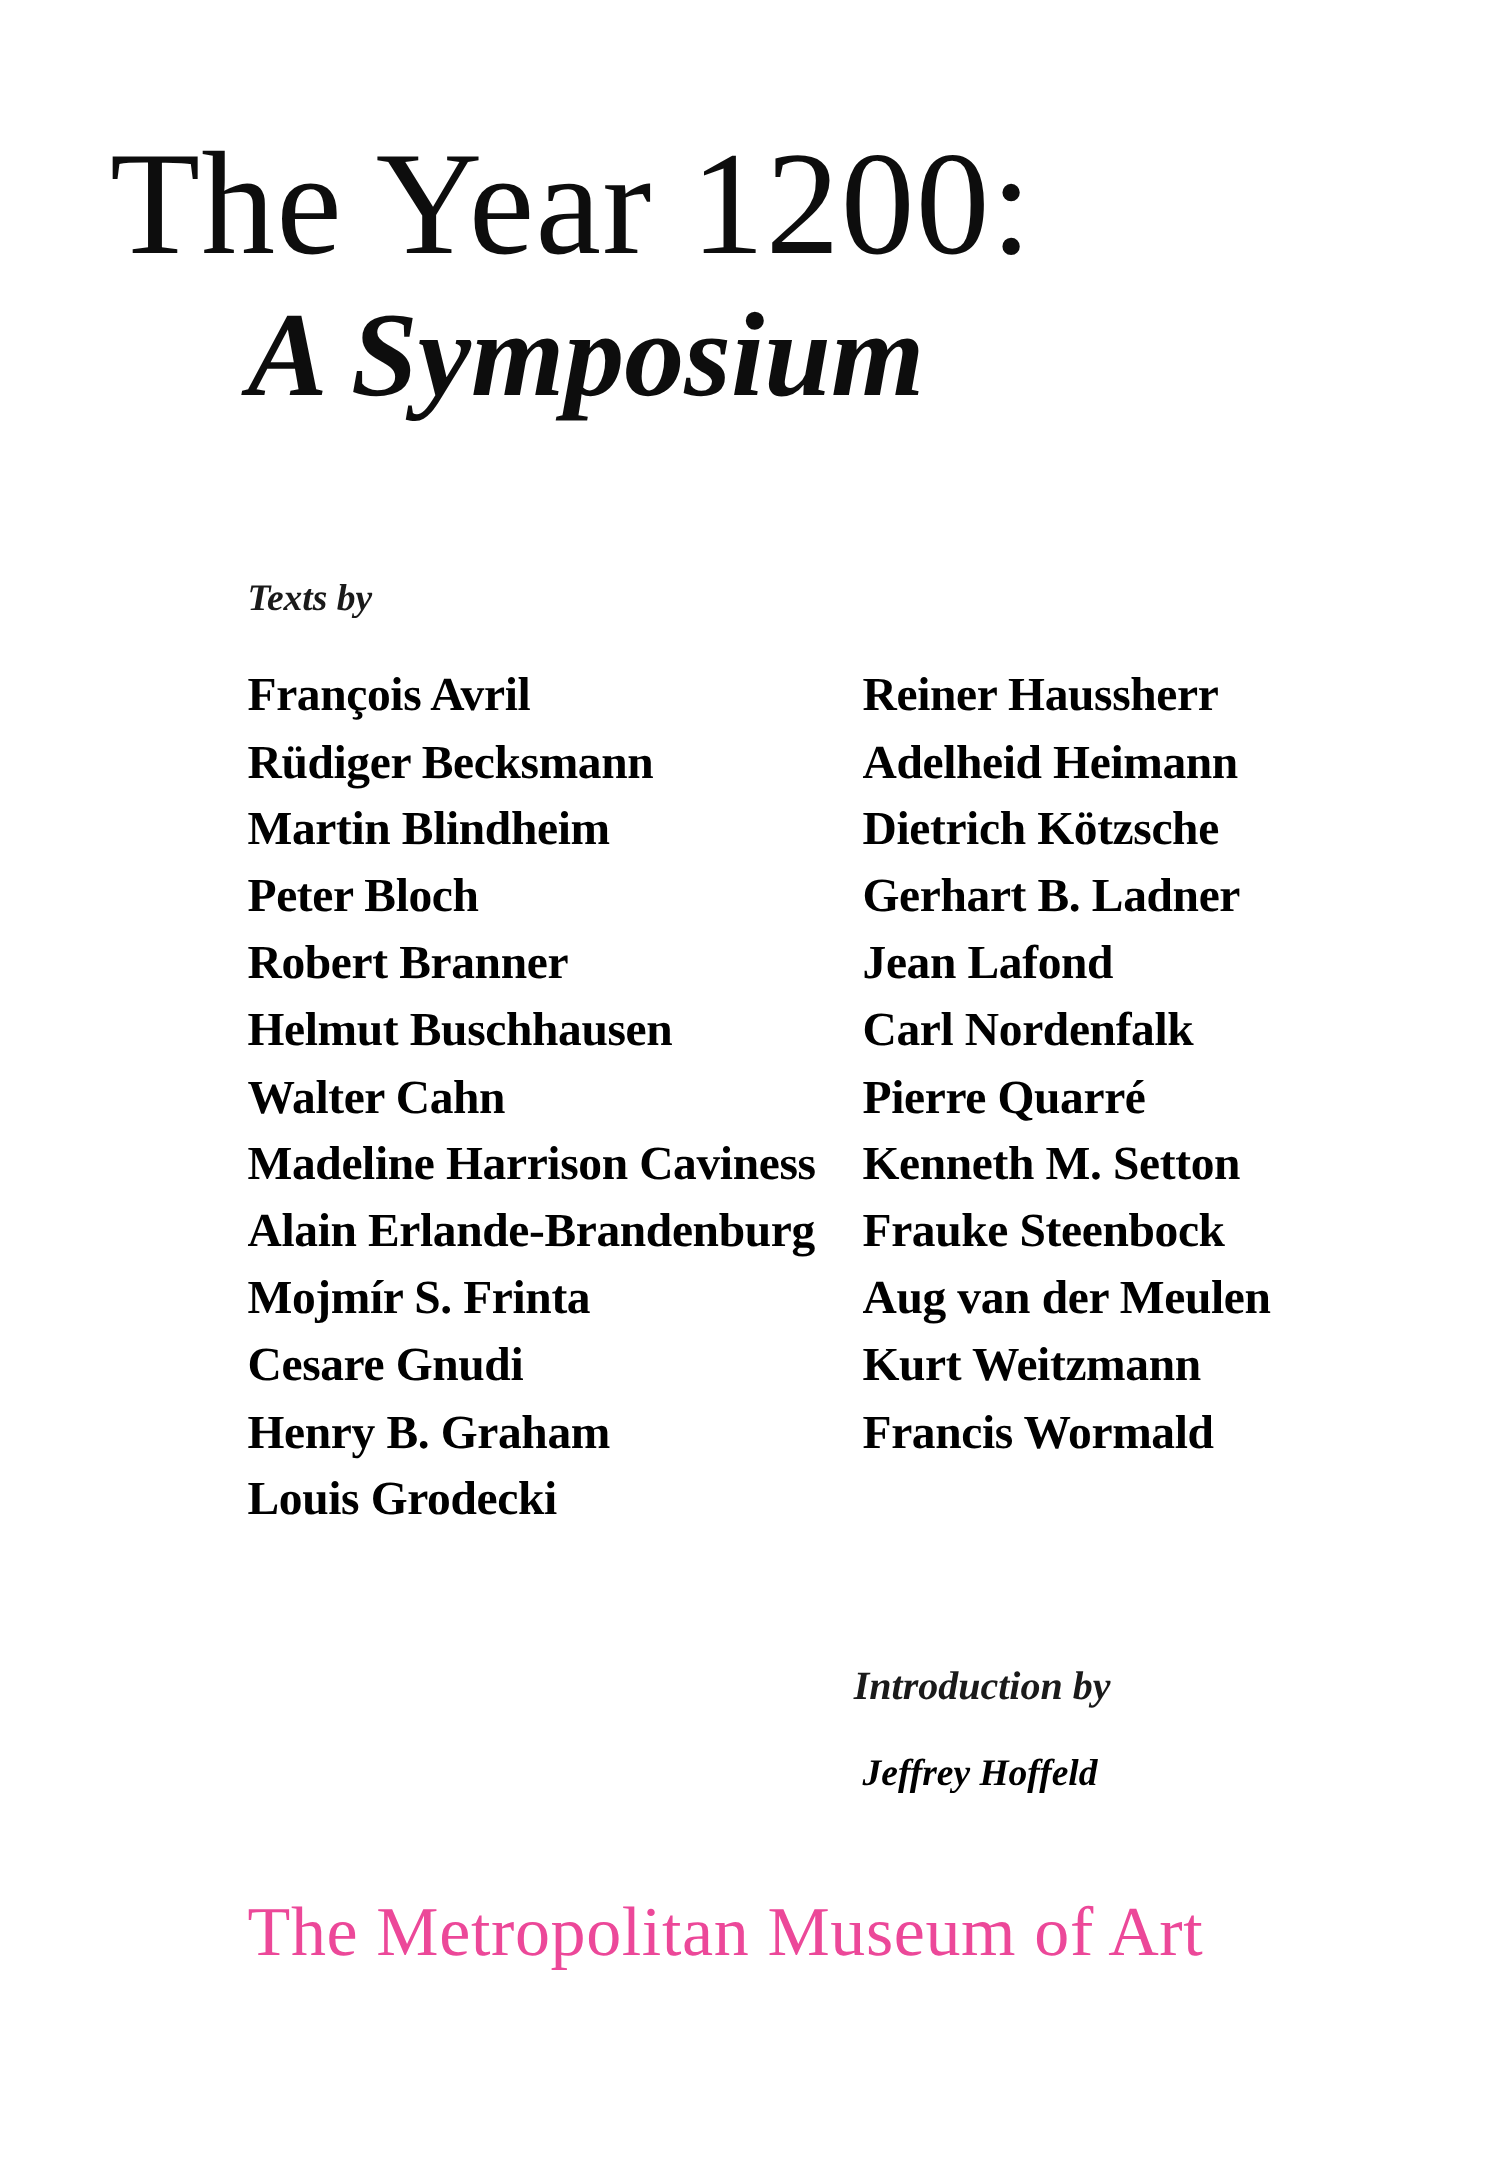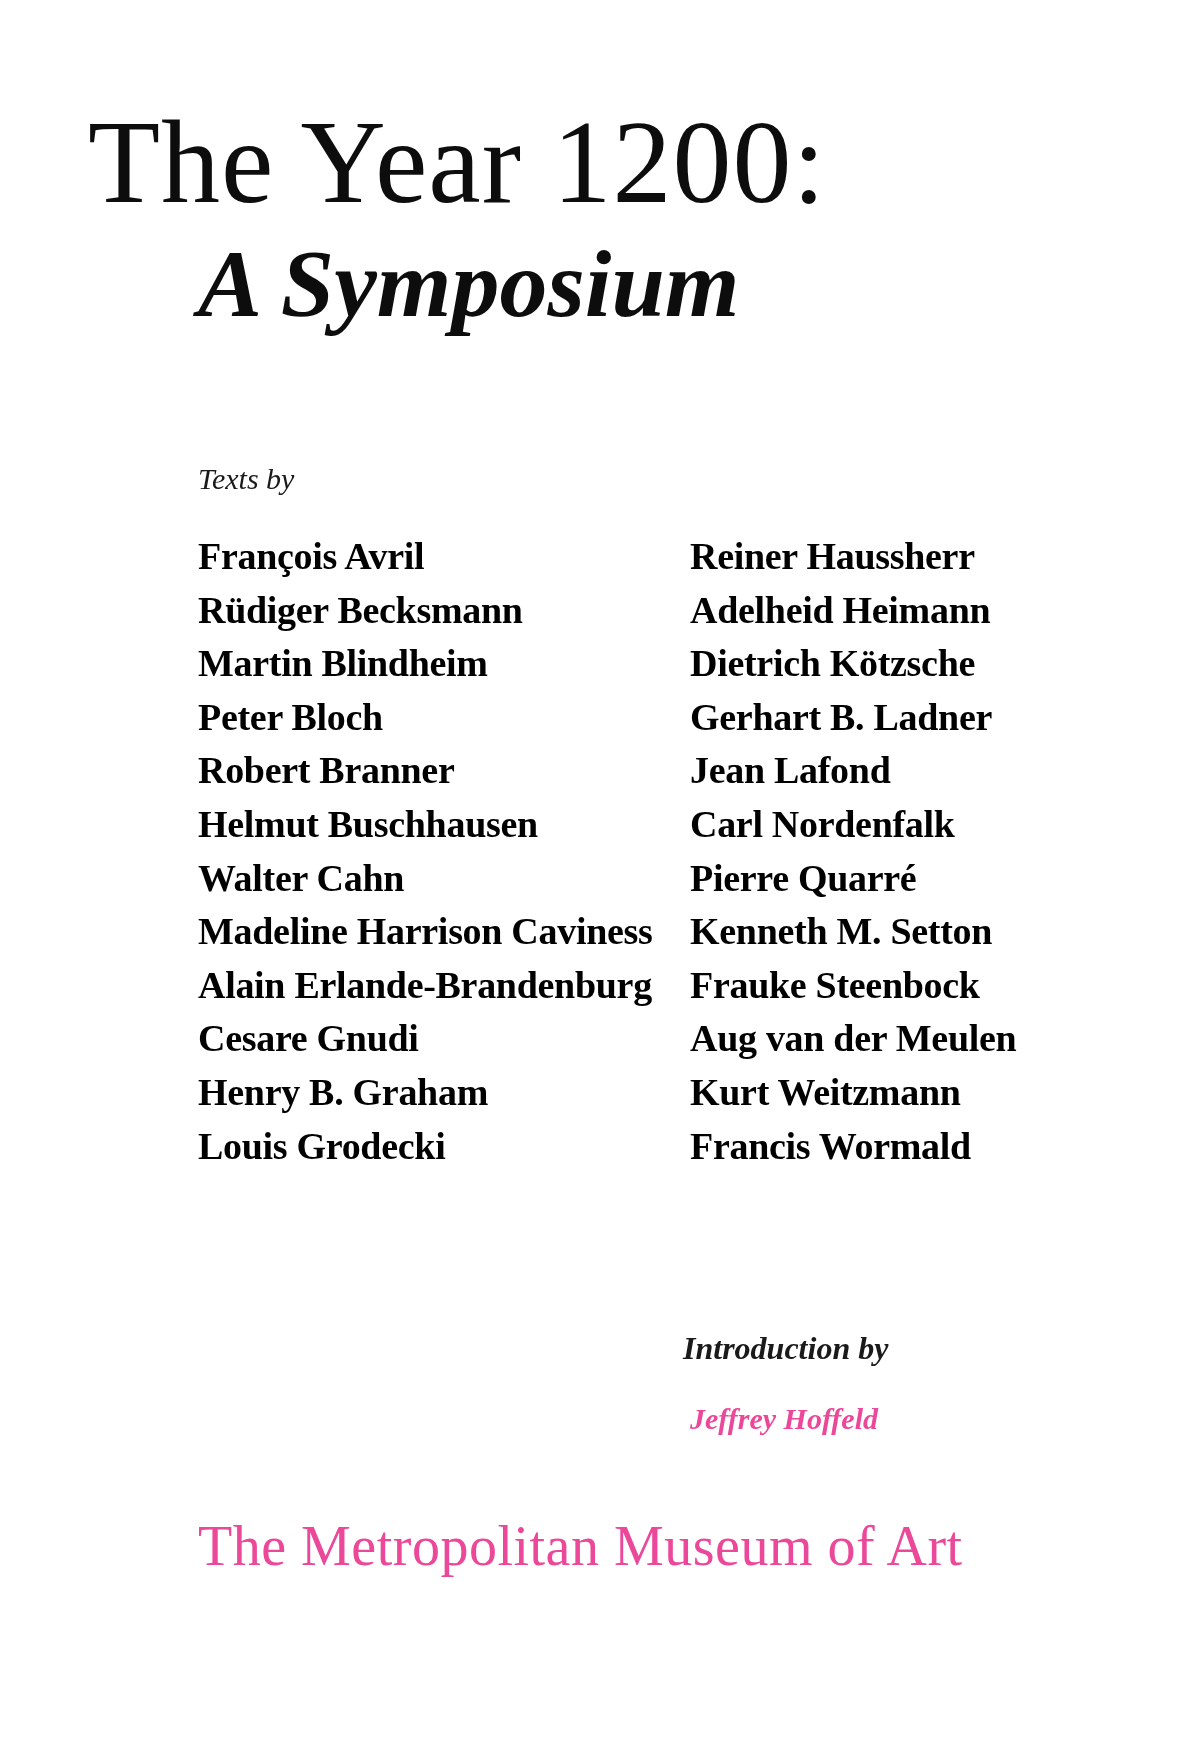--- a/index.html
+++ b/index.html
@@ -13,42 +13,42 @@
       font-size: 118px; line-height: 1; font-weight: normal; margin: 16px;
       letter-spacing: 1px; color: #0d0d0d;
     }
     .subtitle {
       position: absolute; left: 198px; top: 236px;
       font-size: 96px; line-height: 1; font-style: italic; margin: 0;
       color: #0d0d0d;
     }
     .texts-by {
       position: absolute; left: 198px; top: 462px;
-      font-size: 30px; font-style: italic; font-weight: normal;
+      font-size: 30px; font-style: italic; font-weight: bold;
       color: #1a1a1a;
     }
     .col {
       position: absolute; top: 530px; margin: 0; padding: 0; list-style: none;
     }
     .col.left { left: 198px; }
     .col.right { left: 690px; }
     .col li {
       font-size: 38px; line-height: 53.6px; height: 53.6px;
       font-weight: bold; color: #000000; white-space: nowrap;
       letter-spacing: -0.3px;
     }
     .intro-label {
       position: absolute; left: 683px; top: 1330px;
       font-size: 32px; font-style: italic; font-weight: bold;
       color: #1a1a1a;
     }
     .intro-name {
       position: absolute; left: 690px; top: 1402px;
       font-size: 30px; font-style: italic; font-weight: bold;
-      color: #ec4899;
+      color: #000000;
     }
     .publisher {
       position: absolute; left: 198px; top: 1518px;
       font-size: 56px; line-height: 1; color: #ec4899; letter-spacing: 0.5px;
     }
   </style>
 </head>
 <body>
 
 <h1 class="title">The Year 1200:</h1>
@@ -59,20 +59,21 @@
 <ul class="col left">
   <li>François Avril</li>
   <li>Rüdiger Becksmann</li>
   <li>Martin Blindheim</li>
   <li>Peter Bloch</li>
   <li>Robert Branner</li>
   <li>Helmut Buschhausen</li>
   <li>Walter Cahn</li>
   <li>Madeline Harrison Caviness</li>
   <li>Alain Erlande-Brandenburg</li>
+  <li>Mojmír S. Frinta</li>
   <li>Cesare Gnudi</li>
   <li>Henry B. Graham</li>
   <li>Louis Grodecki</li>
 </ul>
 
 <ul class="col right">
   <li>Reiner Haussherr</li>
   <li>Adelheid Heimann</li>
   <li>Dietrich Kötzsche</li>
   <li>Gerhart B. Ladner</li>

